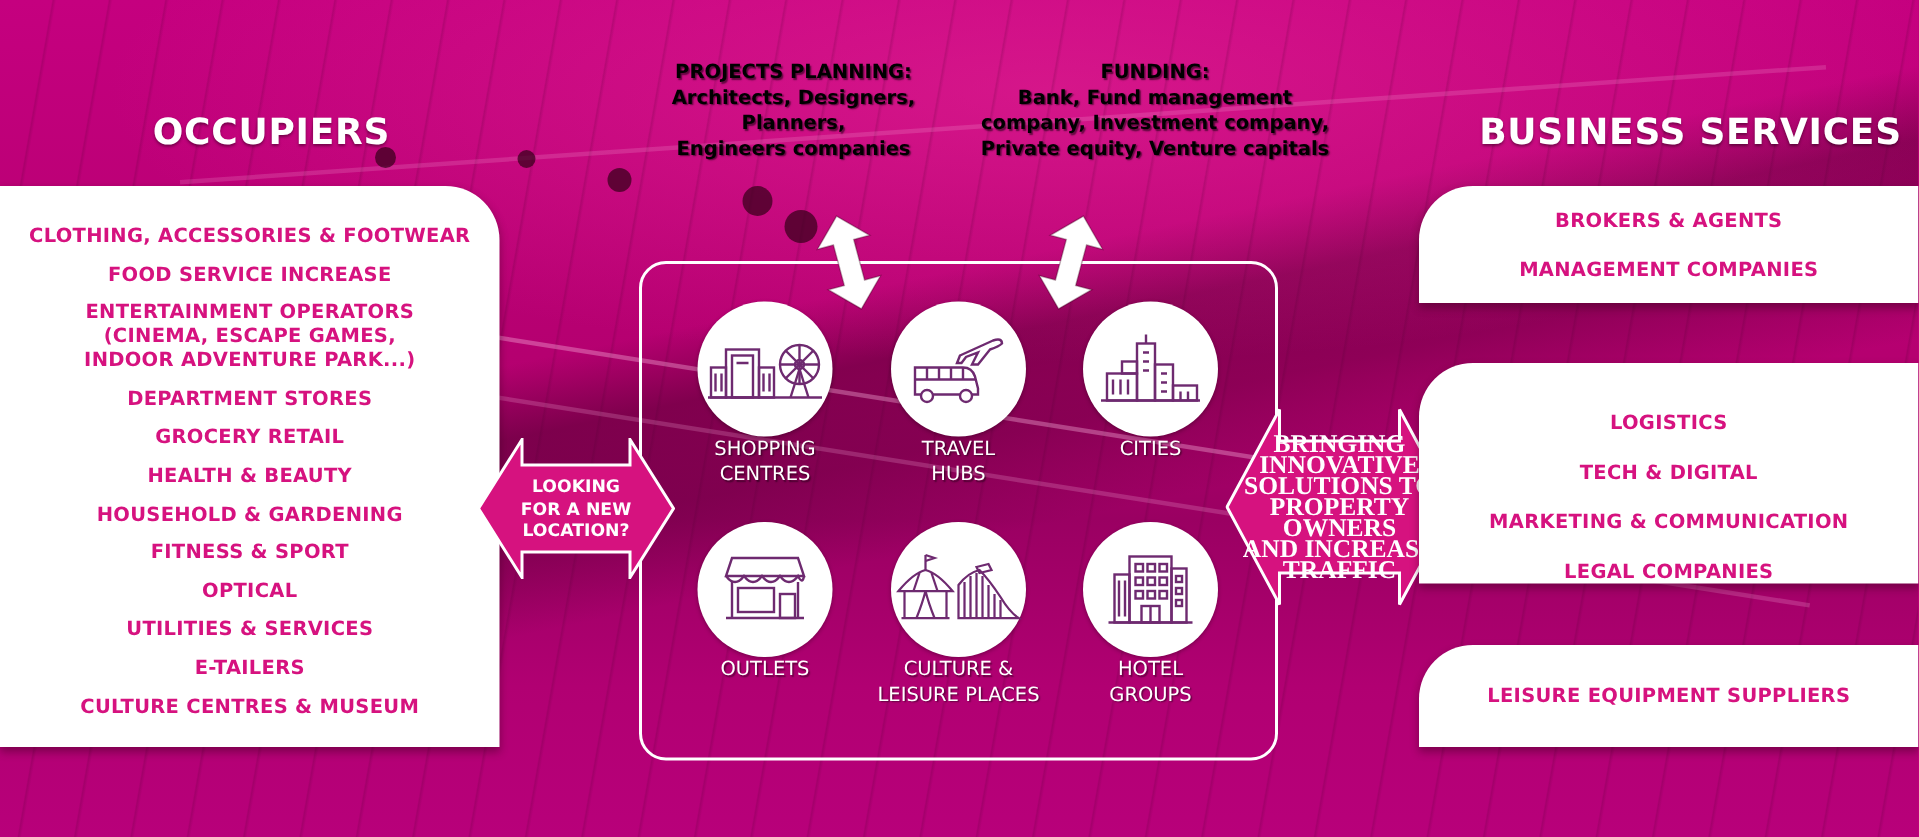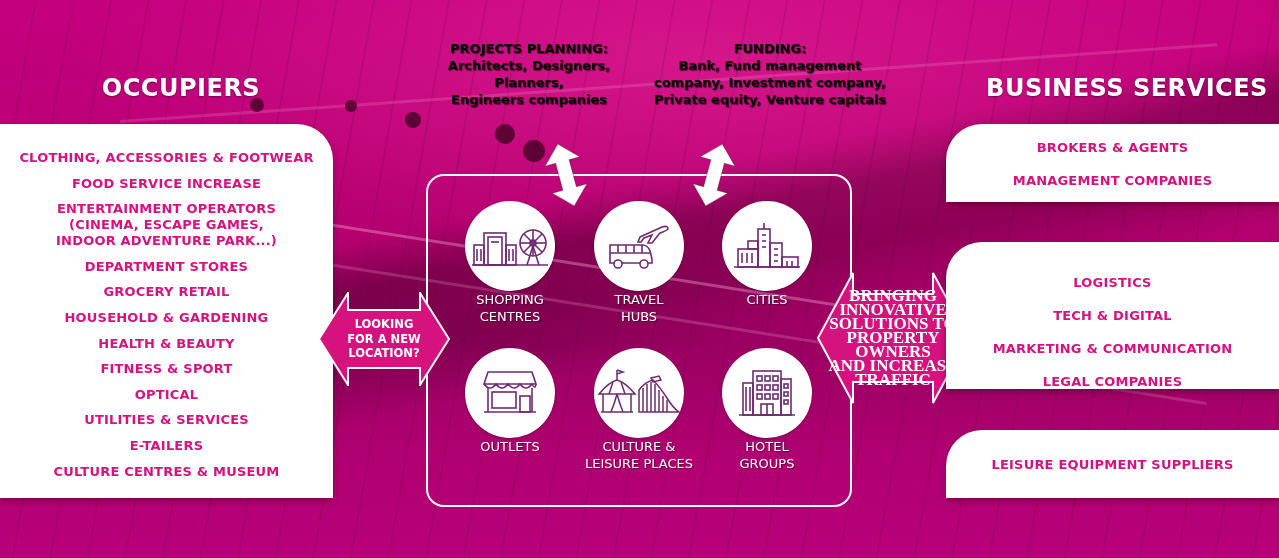--- a/index.html
+++ b/index.html
@@ -120,22 +120,22 @@
 <div class="panel" id="occupiers-panel">
   <div class="item">CLOTHING, ACCESSORIES &amp; FOOTWEAR</div>
   <div class="item">FOOD SERVICE INCREASE</div>
   <div class="item multi">
     <div>ENTERTAINMENT OPERATORS</div>
     <div>(CINEMA, ESCAPE GAMES,</div>
     <div>INDOOR ADVENTURE PARK...)</div>
   </div>
   <div class="item">DEPARTMENT STORES</div>
   <div class="item">GROCERY RETAIL</div>
+  <div class="item">HEALTH &amp; BEAUTY</div>
   <div class="item">HOUSEHOLD &amp; GARDENING</div>
-  <div class="item">HEALTH &amp; BEAUTY</div>
   <div class="item">FITNESS &amp; SPORT</div>
   <div class="item">OPTICAL</div>
   <div class="item">UTILITIES &amp; SERVICES</div>
   <div class="item">E-TAILERS</div>
   <div class="item">CULTURE CENTRES &amp; MUSEUM</div>
 </div>
 
 <div class="top-label" id="planning-label">
   <div>PROJECTS PLANNING:</div>
   <div>Architects, Designers,</div>

